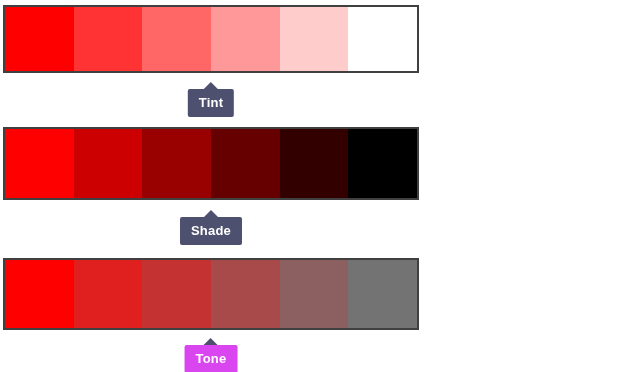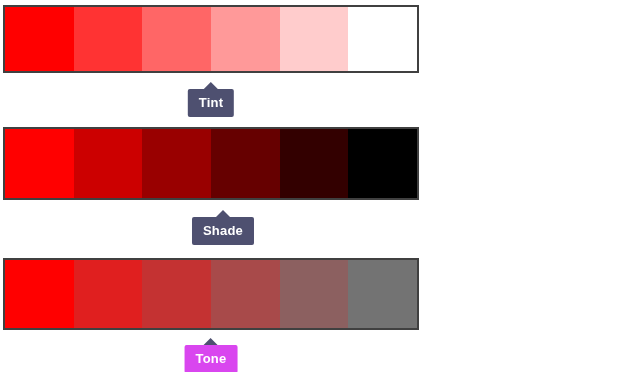--- a/index.html
+++ b/index.html
@@ -98,21 +98,21 @@
     </div>
     <div class="palette-group">
       <div class="swatch-bar" style="top: 127px; left: 3px; width: 416px; height: 73px; border-color: rgb(64, 64, 64);">
         <div class="swatch" title="#ff0000" style="background: rgb(255, 0, 0);"></div>
         <div class="swatch" title="#cc0000" style="background: rgb(204, 0, 0);"></div>
         <div class="swatch" title="#990000" style="background: rgb(153, 0, 0);"></div>
         <div class="swatch" title="#660000" style="background: rgb(102, 0, 0);"></div>
         <div class="swatch" title="#330000" style="background: rgb(51, 0, 0);"></div>
         <div class="swatch" title="#000000" style="background: rgb(0, 0, 0);"></div>
       </div>
-      <div class="tooltip-label" style="left: 211px; top: 217px; background: rgb(78, 80, 112); color: rgb(255, 255, 255); margin-left: 12px;">
+      <div class="tooltip-label" style="left: 211px; top: 217px; background: rgb(78, 80, 112); color: rgb(255, 255, 255);">
         <span class="tip-arrow" style="border-bottom-color: rgb(78, 80, 112);"></span>
         <span class="tip-text">Shade</span>
       </div>
     </div>
     <div class="palette-group">
       <div class="swatch-bar" style="top: 258px; left: 3px; width: 416px; height: 72px; border-color: rgb(64, 64, 64);">
         <div class="swatch" title="#ff0000" style="background: rgb(255, 0, 0);"></div>
         <div class="swatch" title="#e01f1f" style="background: rgb(224, 31, 31);"></div>
         <div class="swatch" title="#c43232" style="background: rgb(196, 50, 50);"></div>
         <div class="swatch" title="#a84a4a" style="background: rgb(168, 74, 74);"></div>

